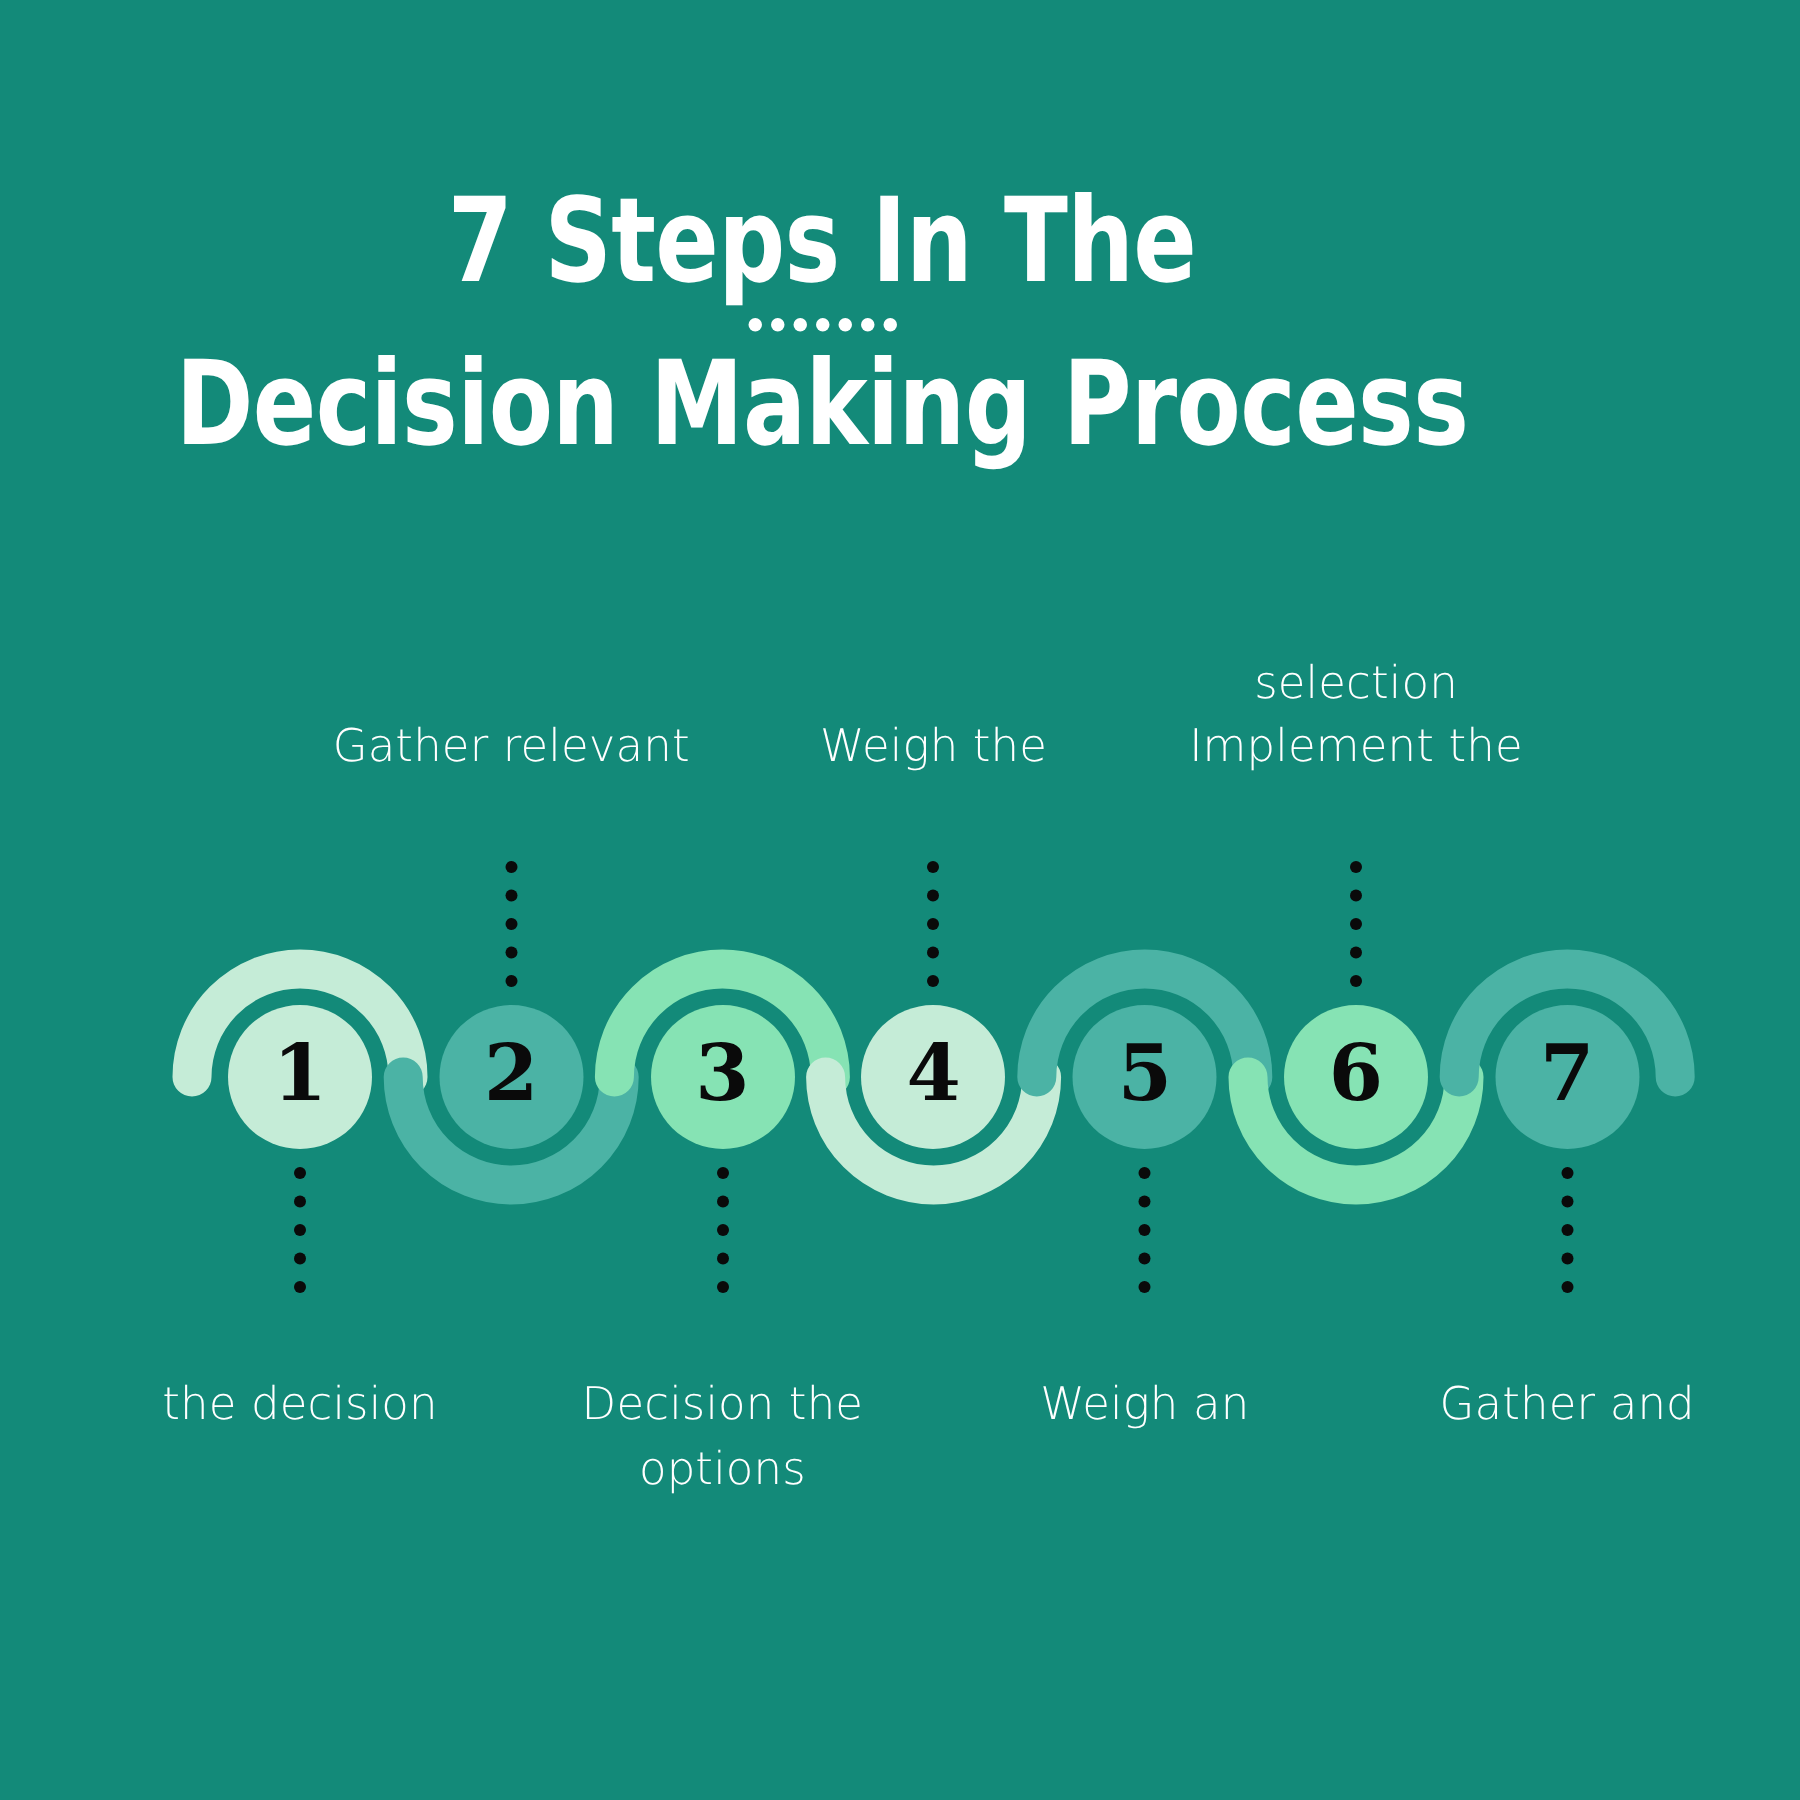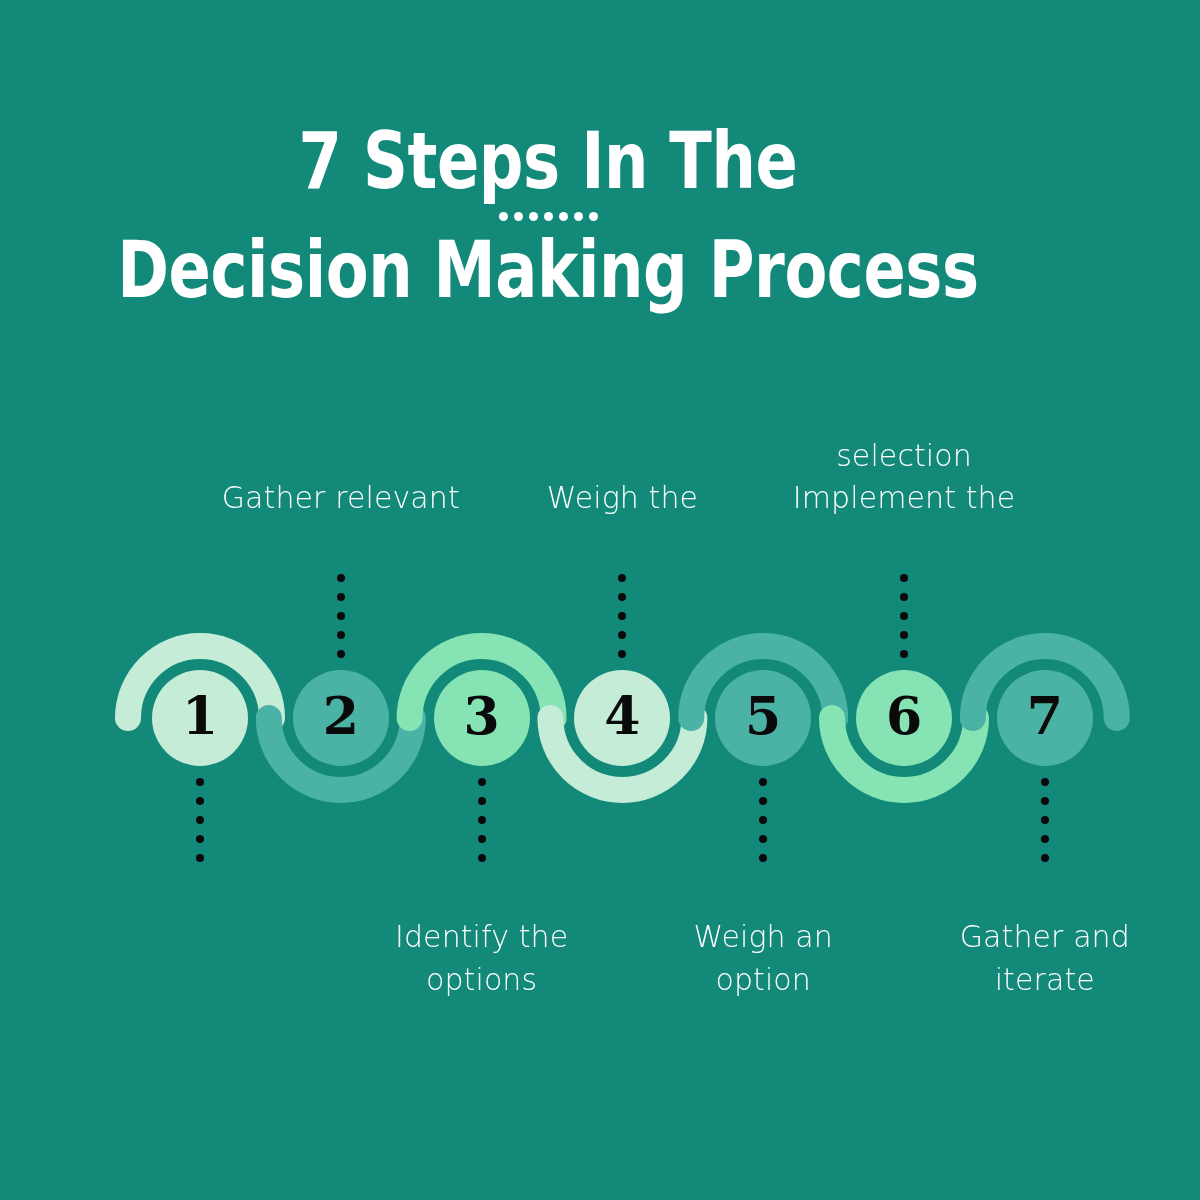--- a/index.html
+++ b/index.html
@@ -161,20 +161,21 @@
           <span class="num">1</span>
         </div>
         <div class="conn down">
           <i style="background: rgb(10, 10, 10);"></i>
           <i style="background: rgb(10, 10, 10);"></i>
           <i style="background: rgb(10, 10, 10);"></i>
           <i style="background: rgb(10, 10, 10);"></i>
           <i style="background: rgb(10, 10, 10);"></i>
         </div>
         <div class="label below">
+          <span class="ln">the decision</span>
         </div>
       </div>
       <div class="step" style="left: 340.8px; top: 718px;">
         <div class="circle" style="background: rgb(75, 179, 165);">
           <span class="num">2</span>
         </div>
         <div class="conn up">
           <i style="background: rgb(10, 10, 10);"></i>
           <i style="background: rgb(10, 10, 10);"></i>
           <i style="background: rgb(10, 10, 10);"></i>
@@ -190,21 +191,21 @@
           <span class="num">3</span>
         </div>
         <div class="conn down">
           <i style="background: rgb(10, 10, 10);"></i>
           <i style="background: rgb(10, 10, 10);"></i>
           <i style="background: rgb(10, 10, 10);"></i>
           <i style="background: rgb(10, 10, 10);"></i>
           <i style="background: rgb(10, 10, 10);"></i>
         </div>
         <div class="label below">
-          <span class="ln">Identify the</span>
+          <span class="ln">Decision the</span>
           <span class="ln">options</span>
         </div>
       </div>
       <div class="step" style="left: 622.4px; top: 718px;">
         <div class="circle" style="background: rgb(197, 236, 215);">
           <span class="num">4</span>
         </div>
         <div class="conn up">
           <i style="background: rgb(10, 10, 10);"></i>
           <i style="background: rgb(10, 10, 10);"></i>
@@ -222,21 +223,20 @@
         </div>
         <div class="conn down">
           <i style="background: rgb(10, 10, 10);"></i>
           <i style="background: rgb(10, 10, 10);"></i>
           <i style="background: rgb(10, 10, 10);"></i>
           <i style="background: rgb(10, 10, 10);"></i>
           <i style="background: rgb(10, 10, 10);"></i>
         </div>
         <div class="label below">
           <span class="ln">Weigh an</span>
-          <span class="ln">option</span>
         </div>
       </div>
       <div class="step" style="left: 904px; top: 718px;">
         <div class="circle" style="background: rgb(134, 227, 180);">
           <span class="num">6</span>
         </div>
         <div class="conn up">
           <i style="background: rgb(10, 10, 10);"></i>
           <i style="background: rgb(10, 10, 10);"></i>
           <i style="background: rgb(10, 10, 10);"></i>
@@ -254,18 +254,17 @@
         </div>
         <div class="conn down">
           <i style="background: rgb(10, 10, 10);"></i>
           <i style="background: rgb(10, 10, 10);"></i>
           <i style="background: rgb(10, 10, 10);"></i>
           <i style="background: rgb(10, 10, 10);"></i>
           <i style="background: rgb(10, 10, 10);"></i>
         </div>
         <div class="label below">
           <span class="ln">Gather and</span>
-          <span class="ln">iterate</span>
         </div>
       </div>
     </div>
 
 </div>
 
 </body></html>

